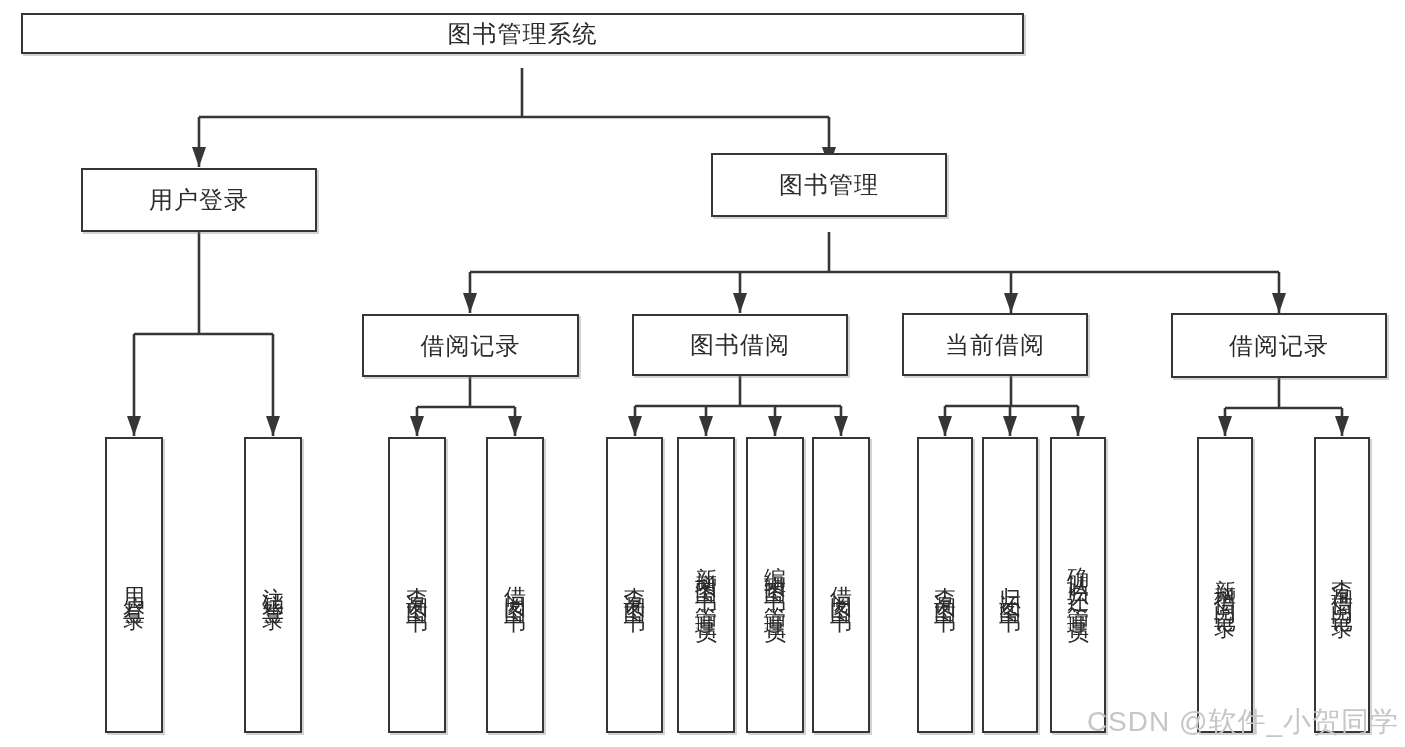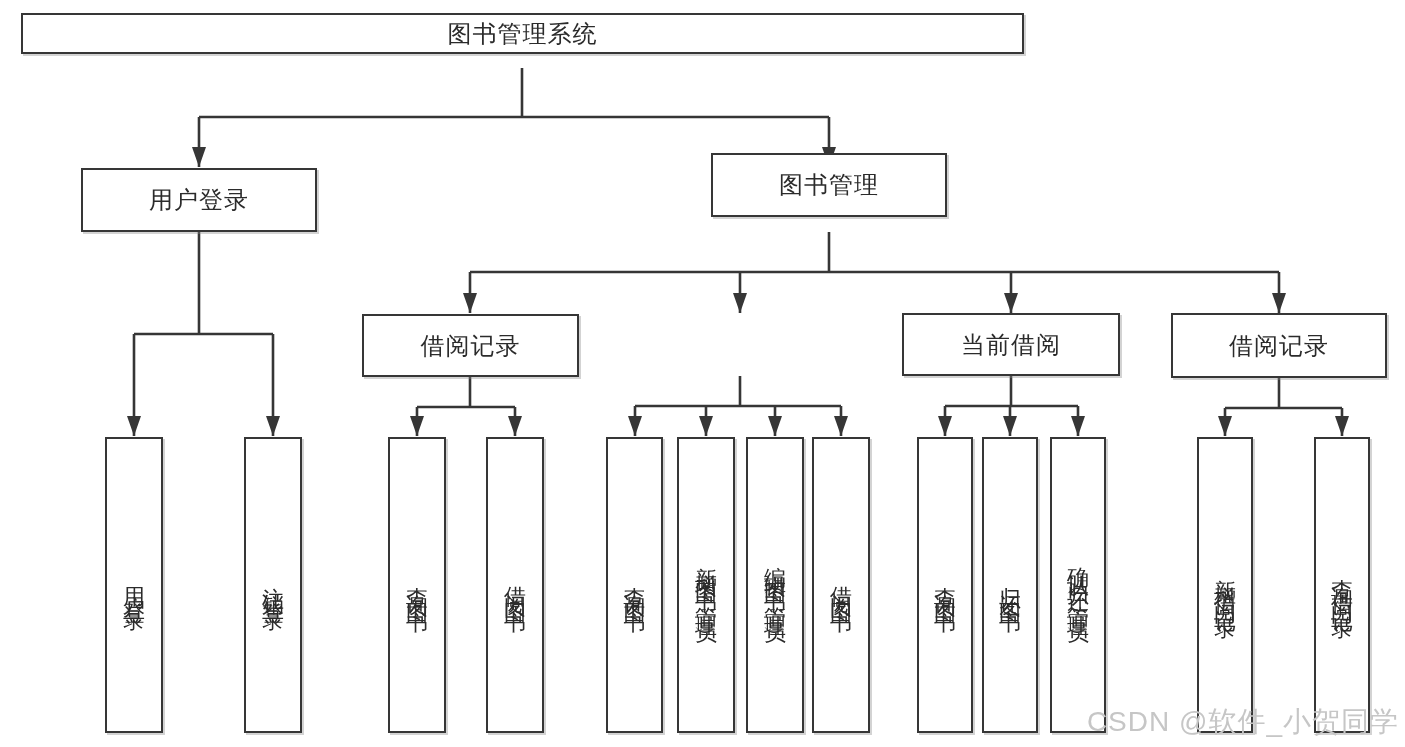--- a/index.html
+++ b/index.html
@@ -109,21 +109,24 @@
   <div class="node hbox" style="left:81px;top:168px;width:236px;height:64px">
     <span>用户登录</span>
   </div>
   <div class="node hbox" style="left:711px;top:153px;width:236px;height:64px">
     <span>图书管理</span>
   </div>
 
   <div class="node hbox" style="left:362px;top:314px;width:217px;height:63px">
     <span>借阅记录</span>
   </div>
-  <div class="node hbox" style="left:902px;top:313px;width:218px;height:63px">
+  <div class="node hbox" style="left:632px;top:314px;width:216px;height:62px">
+    <span>图书借阅</span>
+  </div>
+  <div class="node hbox" style="left:902px;top:313px;width:186px;height:63px">
     <span>当前借阅</span>
   </div>
   <div class="node hbox" style="left:1171px;top:313px;width:216px;height:65px">
     <span>借阅记录</span>
   </div>
 
   <div class="node" style="left:105px;top:437px;width:58px;height:296px">
     <span class="vtext">用户登录</span>
   </div>
   <div class="node" style="left:244px;top:437px;width:58px;height:296px">

